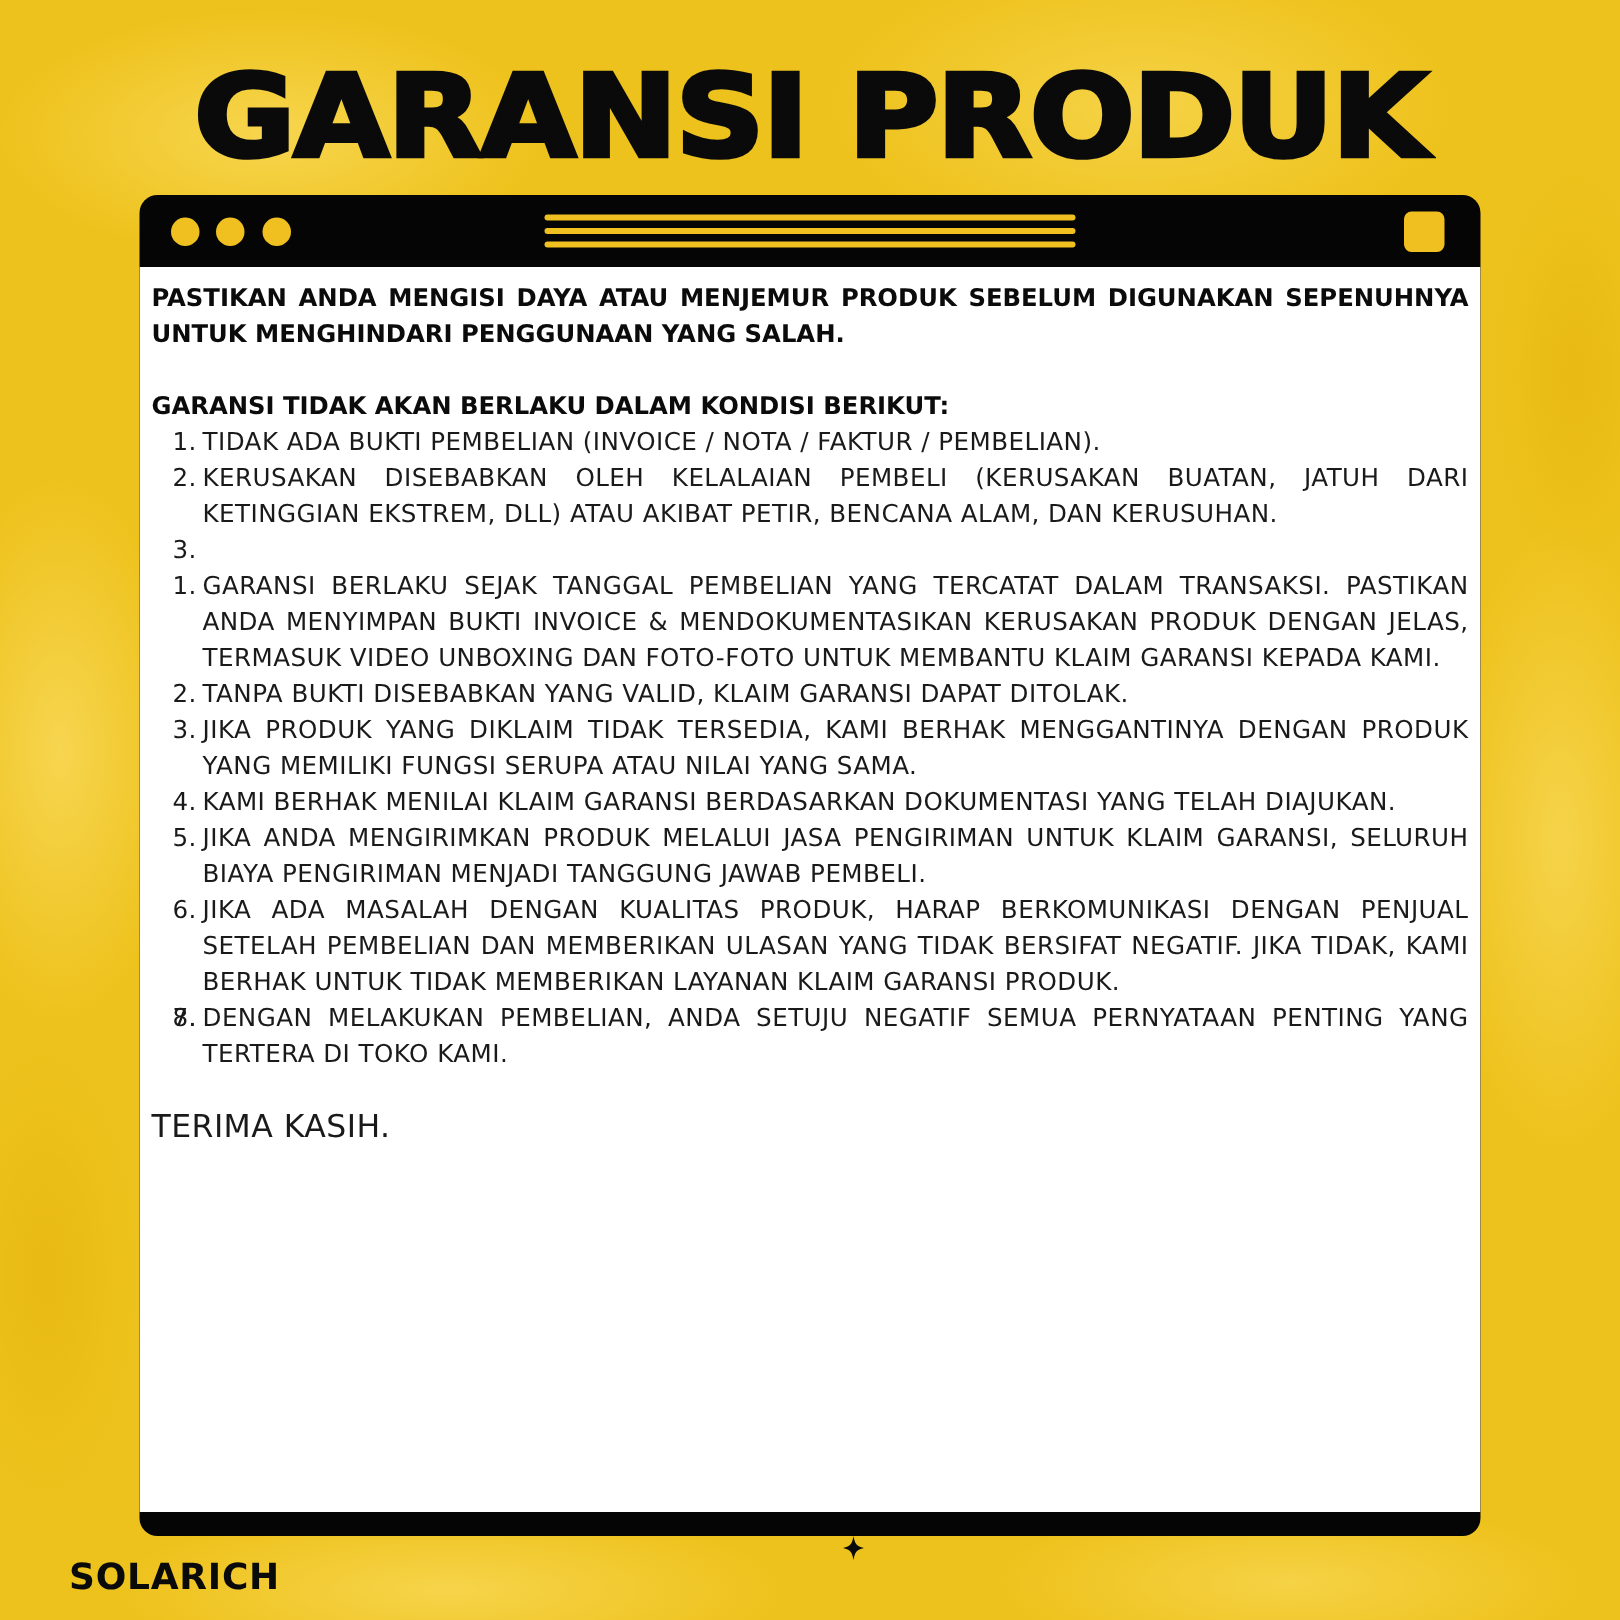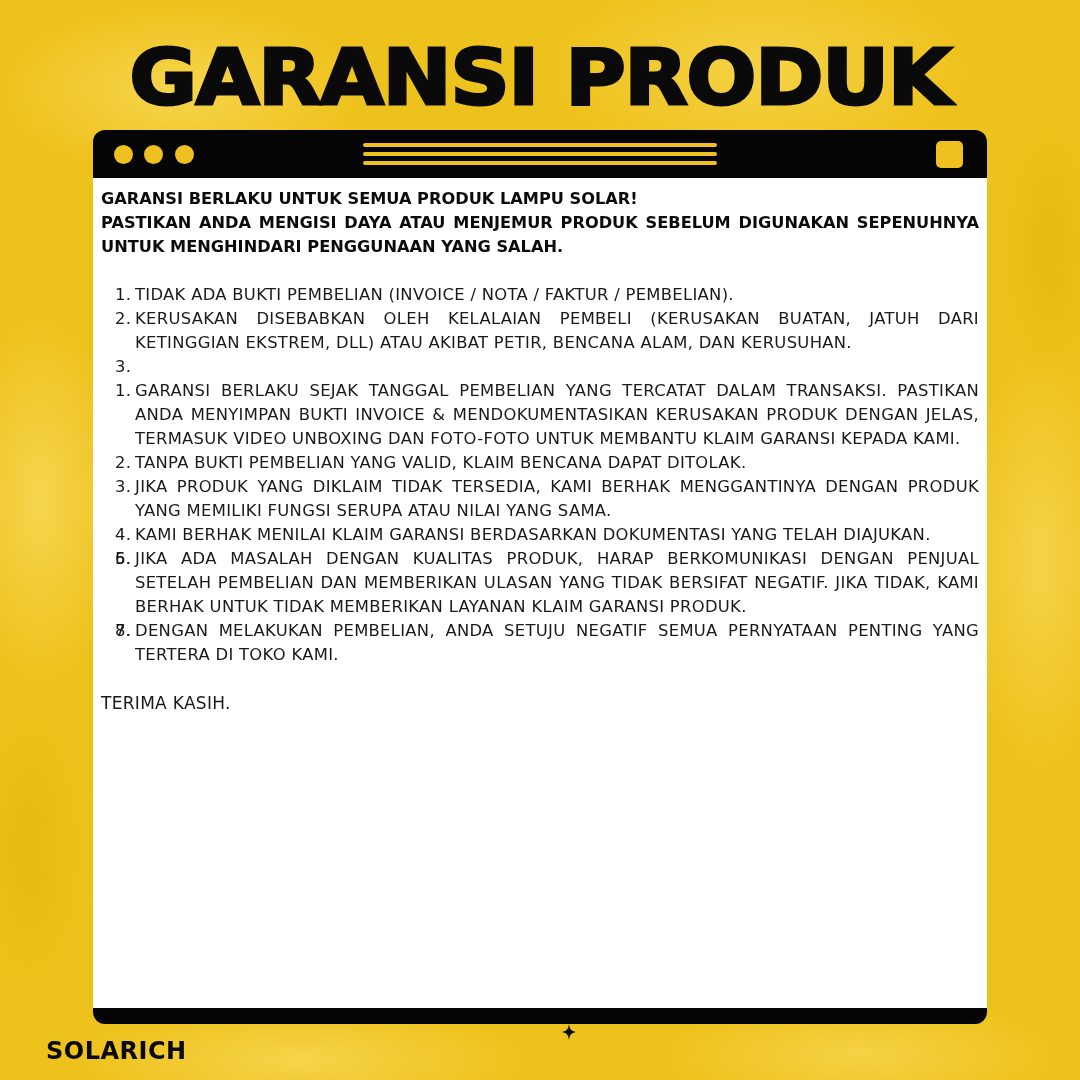--- a/index.html
+++ b/index.html
@@ -37,21 +37,21 @@
   .maxbtn { position:absolute; right:24px; top:11px; width:27px; height:27px; background:#efc01f; border-radius:5px; }
   .content {
     position:absolute; left:0; top:48px; width:894px; height:830px; background:#ffffff;
     padding:9px 8px 0 8px; color:#111;
   }
   .b { font-family:"DejaVu Sans", sans-serif; font-weight:bold; font-size:16.2px; line-height:24px; color:#0b0b0b; text-align:justify; }
   .gap { height:24px; }
   ol { list-style:none; margin:0; padding:0; }
   li { position:relative; padding-left:34px; font-size:16.4px; line-height:24px; color:#1a1a1a; text-align:justify; letter-spacing:0.3px; }
   li .num { position:absolute; left:14px; top:0; }
-  .plain { font-size:17px; line-height:24px; color:#1a1a1a; letter-spacing:0.3px; }
+  .plain { font-size:21px; line-height:24px; color:#1a1a1a; letter-spacing:0.3px; }
   .brand { position:absolute; left:0; top:1037px; width:1080px; text-align:left;margin-left:46px; }
   .brand-text { font-weight:bold; font-size:24px; color:#0a0a0a; letter-spacing:0.5px; }
   .spark { position:absolute; left:562px; top:1024px; width:14px; height:16px; }
 </style>
 </head>
 <body>
 
 <div class="title">GARANSI PRODUK</div>
 
 <div class="window">
@@ -61,37 +61,37 @@
     <span class="dot d3"></span>
     <div class="bars">
       <div class="bar"></div>
         <div class="bar"></div>
         <div class="bar"></div>
     </div>
     <span class="maxbtn"></span>
   </div>
 
   <div class="content">
-    <div class="b">GARANSI BERLAKU UNTUK SEMUA PRODUK LAMPU SOLAR!</div>
     <div class="b">PASTIKAN ANDA MENGISI DAYA ATAU MENJEMUR PRODUK SEBELUM DIGUNAKAN SEPENUHNYA UNTUK MENGHINDARI PENGGUNAAN YANG SALAH.</div>
     <div class="gap"></div>
 
+    <div class="b">GARANSI TIDAK AKAN BERLAKU DALAM KONDISI BERIKUT:</div>
     <ol>
       <li><span class="num">1.</span><span>TIDAK ADA BUKTI PEMBELIAN (INVOICE / NOTA / FAKTUR / PEMBELIAN).</span></li>
       <li><span class="num">2.</span><span>KERUSAKAN DISEBABKAN OLEH KELALAIAN PEMBELI (KERUSAKAN BUATAN, JATUH DARI KETINGGIAN EKSTREM, DLL) ATAU AKIBAT PETIR, BENCANA ALAM, DAN KERUSUHAN.</span></li>
       <li><span class="num">3.</span></li>
     </ol>
     <div class="gap"></div>
 
     <ol>
       <li><span class="num">1.</span><span>GARANSI BERLAKU SEJAK TANGGAL PEMBELIAN YANG TERCATAT DALAM TRANSAKSI. PASTIKAN ANDA MENYIMPAN BUKTI INVOICE &amp; MENDOKUMENTASIKAN KERUSAKAN PRODUK DENGAN JELAS, TERMASUK VIDEO UNBOXING DAN FOTO-FOTO UNTUK MEMBANTU KLAIM GARANSI KEPADA KAMI.</span></li>
-      <li><span class="num">2.</span><span>TANPA BUKTI PEMBELIAN YANG VALID, KLAIM BENCANA DAPAT DITOLAK.</span></li>
+      <li><span class="num">2.</span><span>TANPA BUKTI DISEBABKAN YANG VALID, KLAIM GARANSI DAPAT DITOLAK.</span></li>
       <li><span class="num">3.</span><span>JIKA PRODUK YANG DIKLAIM TIDAK TERSEDIA, KAMI BERHAK MENGGANTINYA DENGAN PRODUK YANG MEMILIKI FUNGSI SERUPA ATAU NILAI YANG SAMA.</span></li>
       <li><span class="num">4.</span><span>KAMI BERHAK MENILAI KLAIM GARANSI BERDASARKAN DOKUMENTASI YANG TELAH DIAJUKAN.</span></li>
-      <li><span class="num">5.</span></li>
+      <li><span class="num">5.</span><span>JIKA ANDA MENGIRIMKAN PRODUK MELALUI JASA PENGIRIMAN UNTUK KLAIM GARANSI, SELURUH BIAYA PENGIRIMAN MENJADI TANGGUNG JAWAB PEMBELI.</span></li>
       <li><span class="num">6.</span><span>JIKA ADA MASALAH DENGAN KUALITAS PRODUK, HARAP BERKOMUNIKASI DENGAN PENJUAL SETELAH PEMBELIAN DAN MEMBERIKAN ULASAN YANG TIDAK BERSIFAT NEGATIF. JIKA TIDAK, KAMI BERHAK UNTUK TIDAK MEMBERIKAN LAYANAN KLAIM GARANSI PRODUK.</span></li>
       <li><span class="num">7.</span></li>
       <li><span class="num">8.</span><span>DENGAN MELAKUKAN PEMBELIAN, ANDA SETUJU NEGATIF SEMUA PERNYATAAN PENTING YANG TERTERA DI TOKO KAMI.</span></li>
     </ol>
     <div class="gap"></div>
 
     <div class="plain">TERIMA KASIH.</div>
   </div>
 </div>
 

